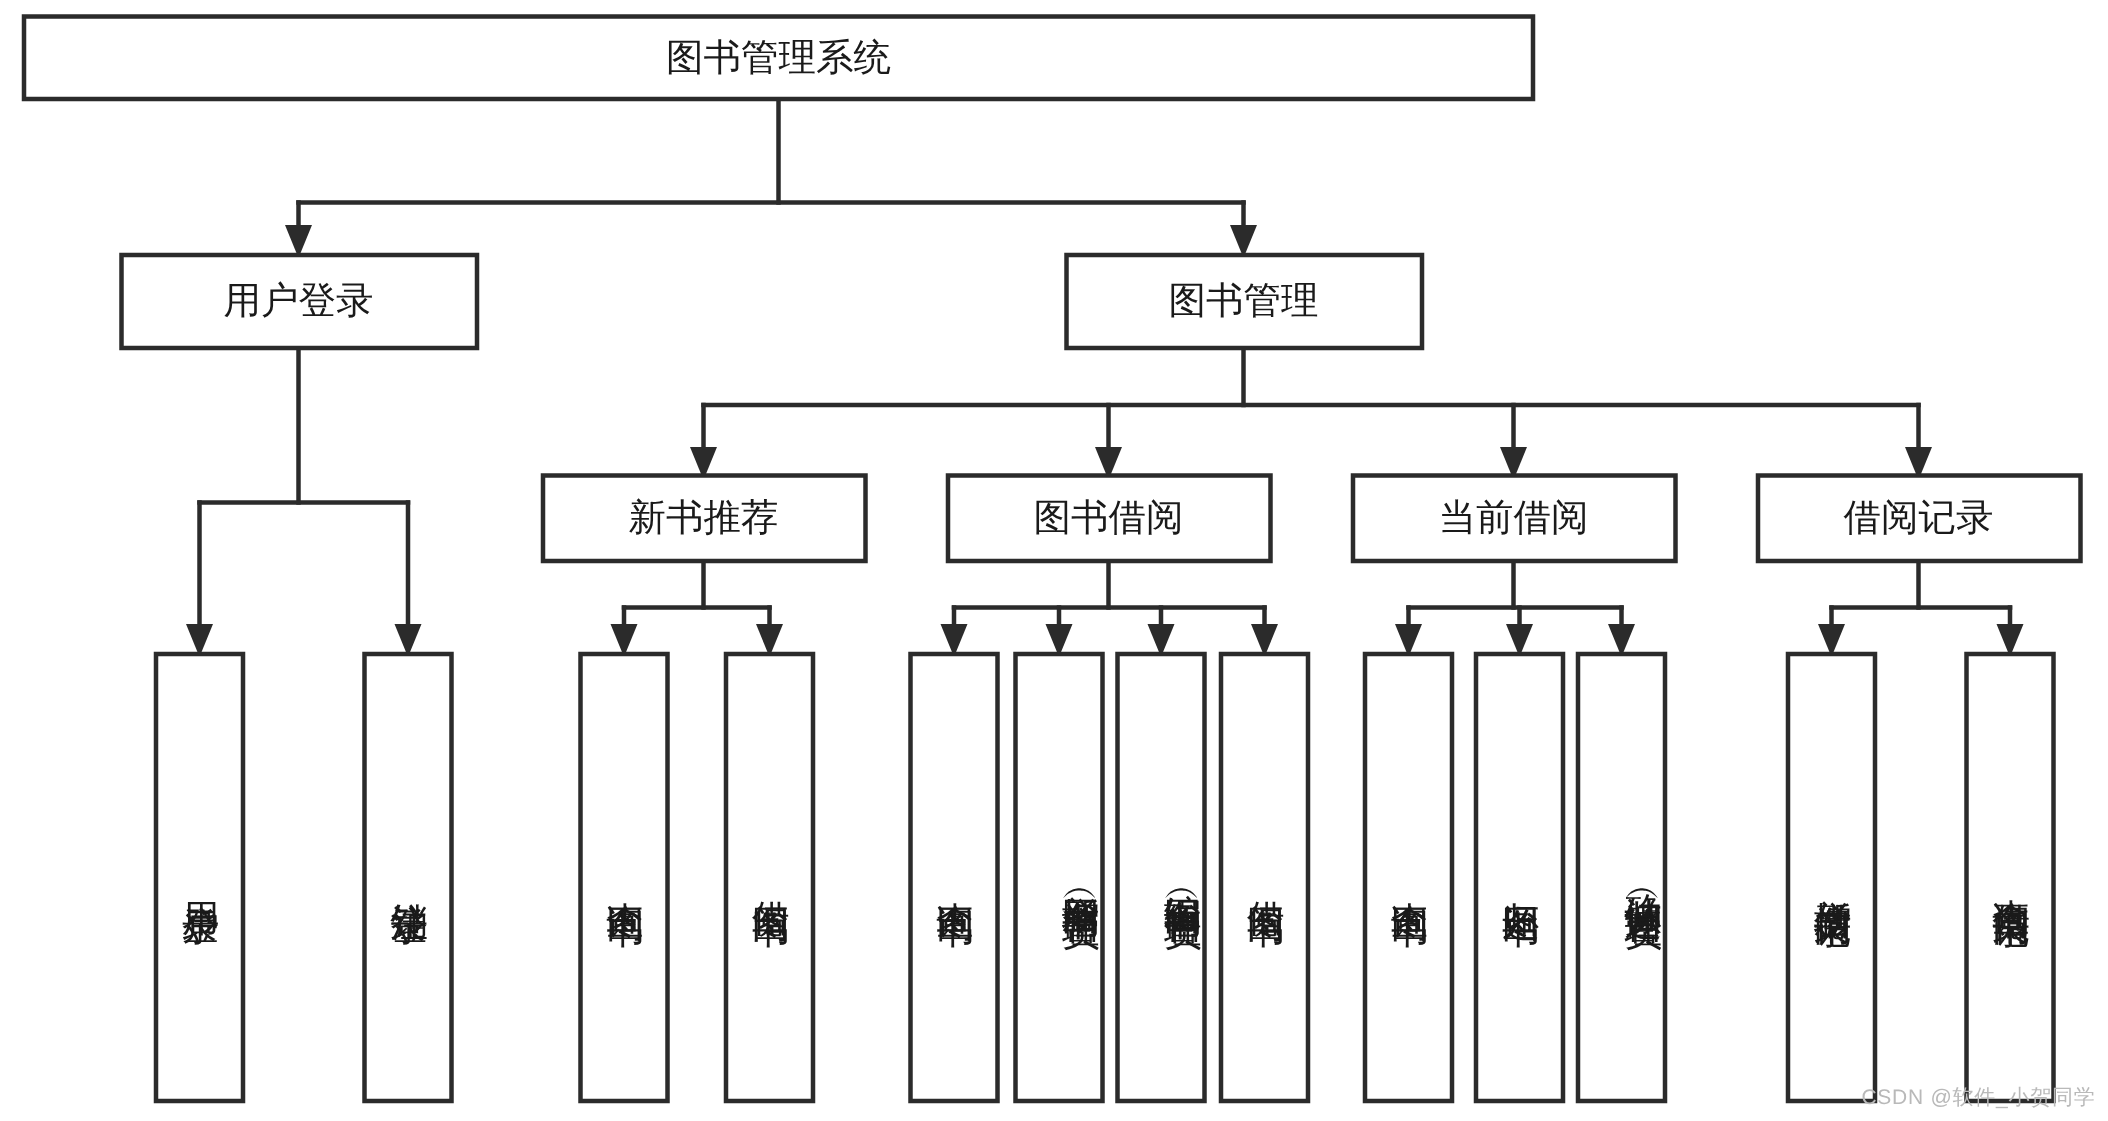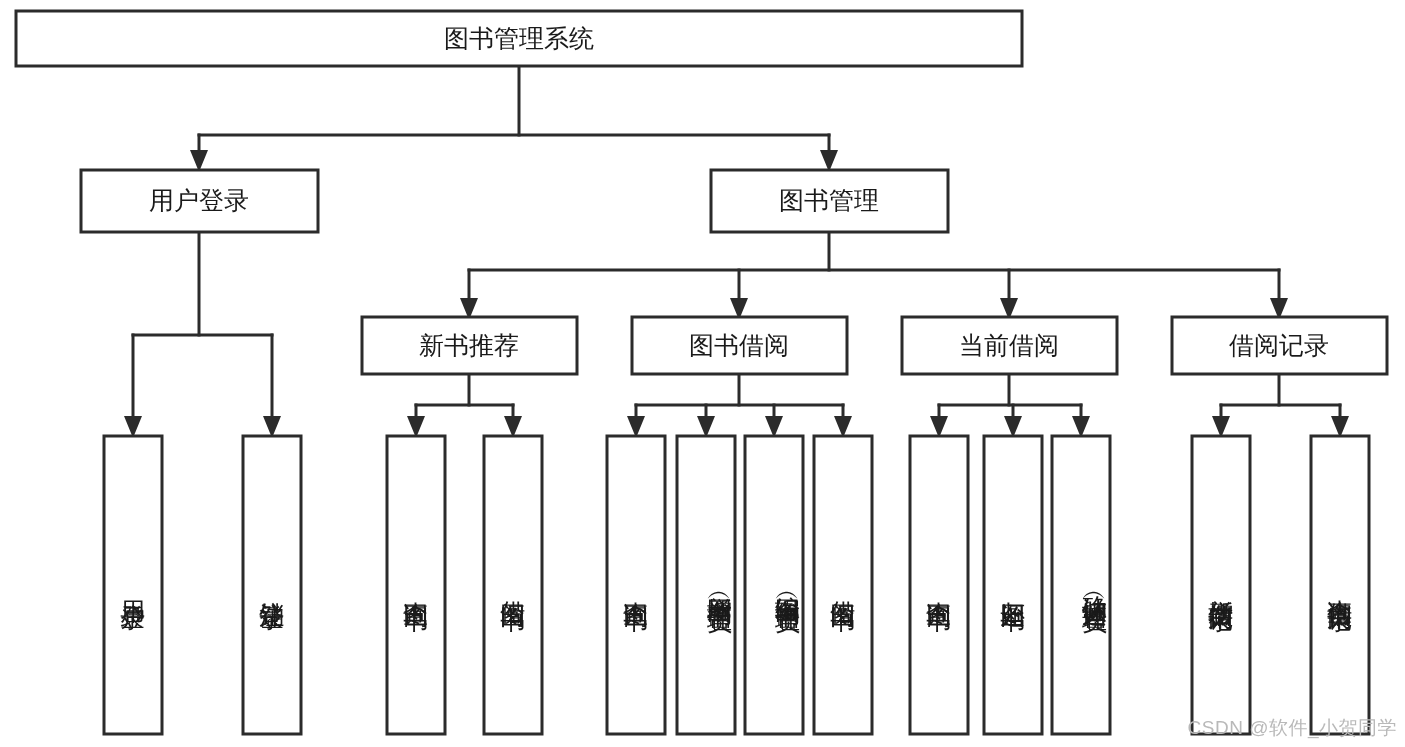--- a/index.html
+++ b/index.html
@@ -63,21 +63,21 @@
     color: #1a1a1a;
     letter-spacing: 2px;
     white-space: nowrap;
     pointer-events: none;
   }
   #watermark {
     position: absolute;
     right: 8px;
     bottom: 6px;
     font-family: "Liberation Sans", "DejaVu Sans", sans-serif;
-    font-size: 19px;
+    font-size: 14px;
     color: #b9b9b9;
     letter-spacing: 0.5px;
     user-select: none;
   }
 </style>
 </head>
 <body>
 
 <div id="diagram-root">
 

